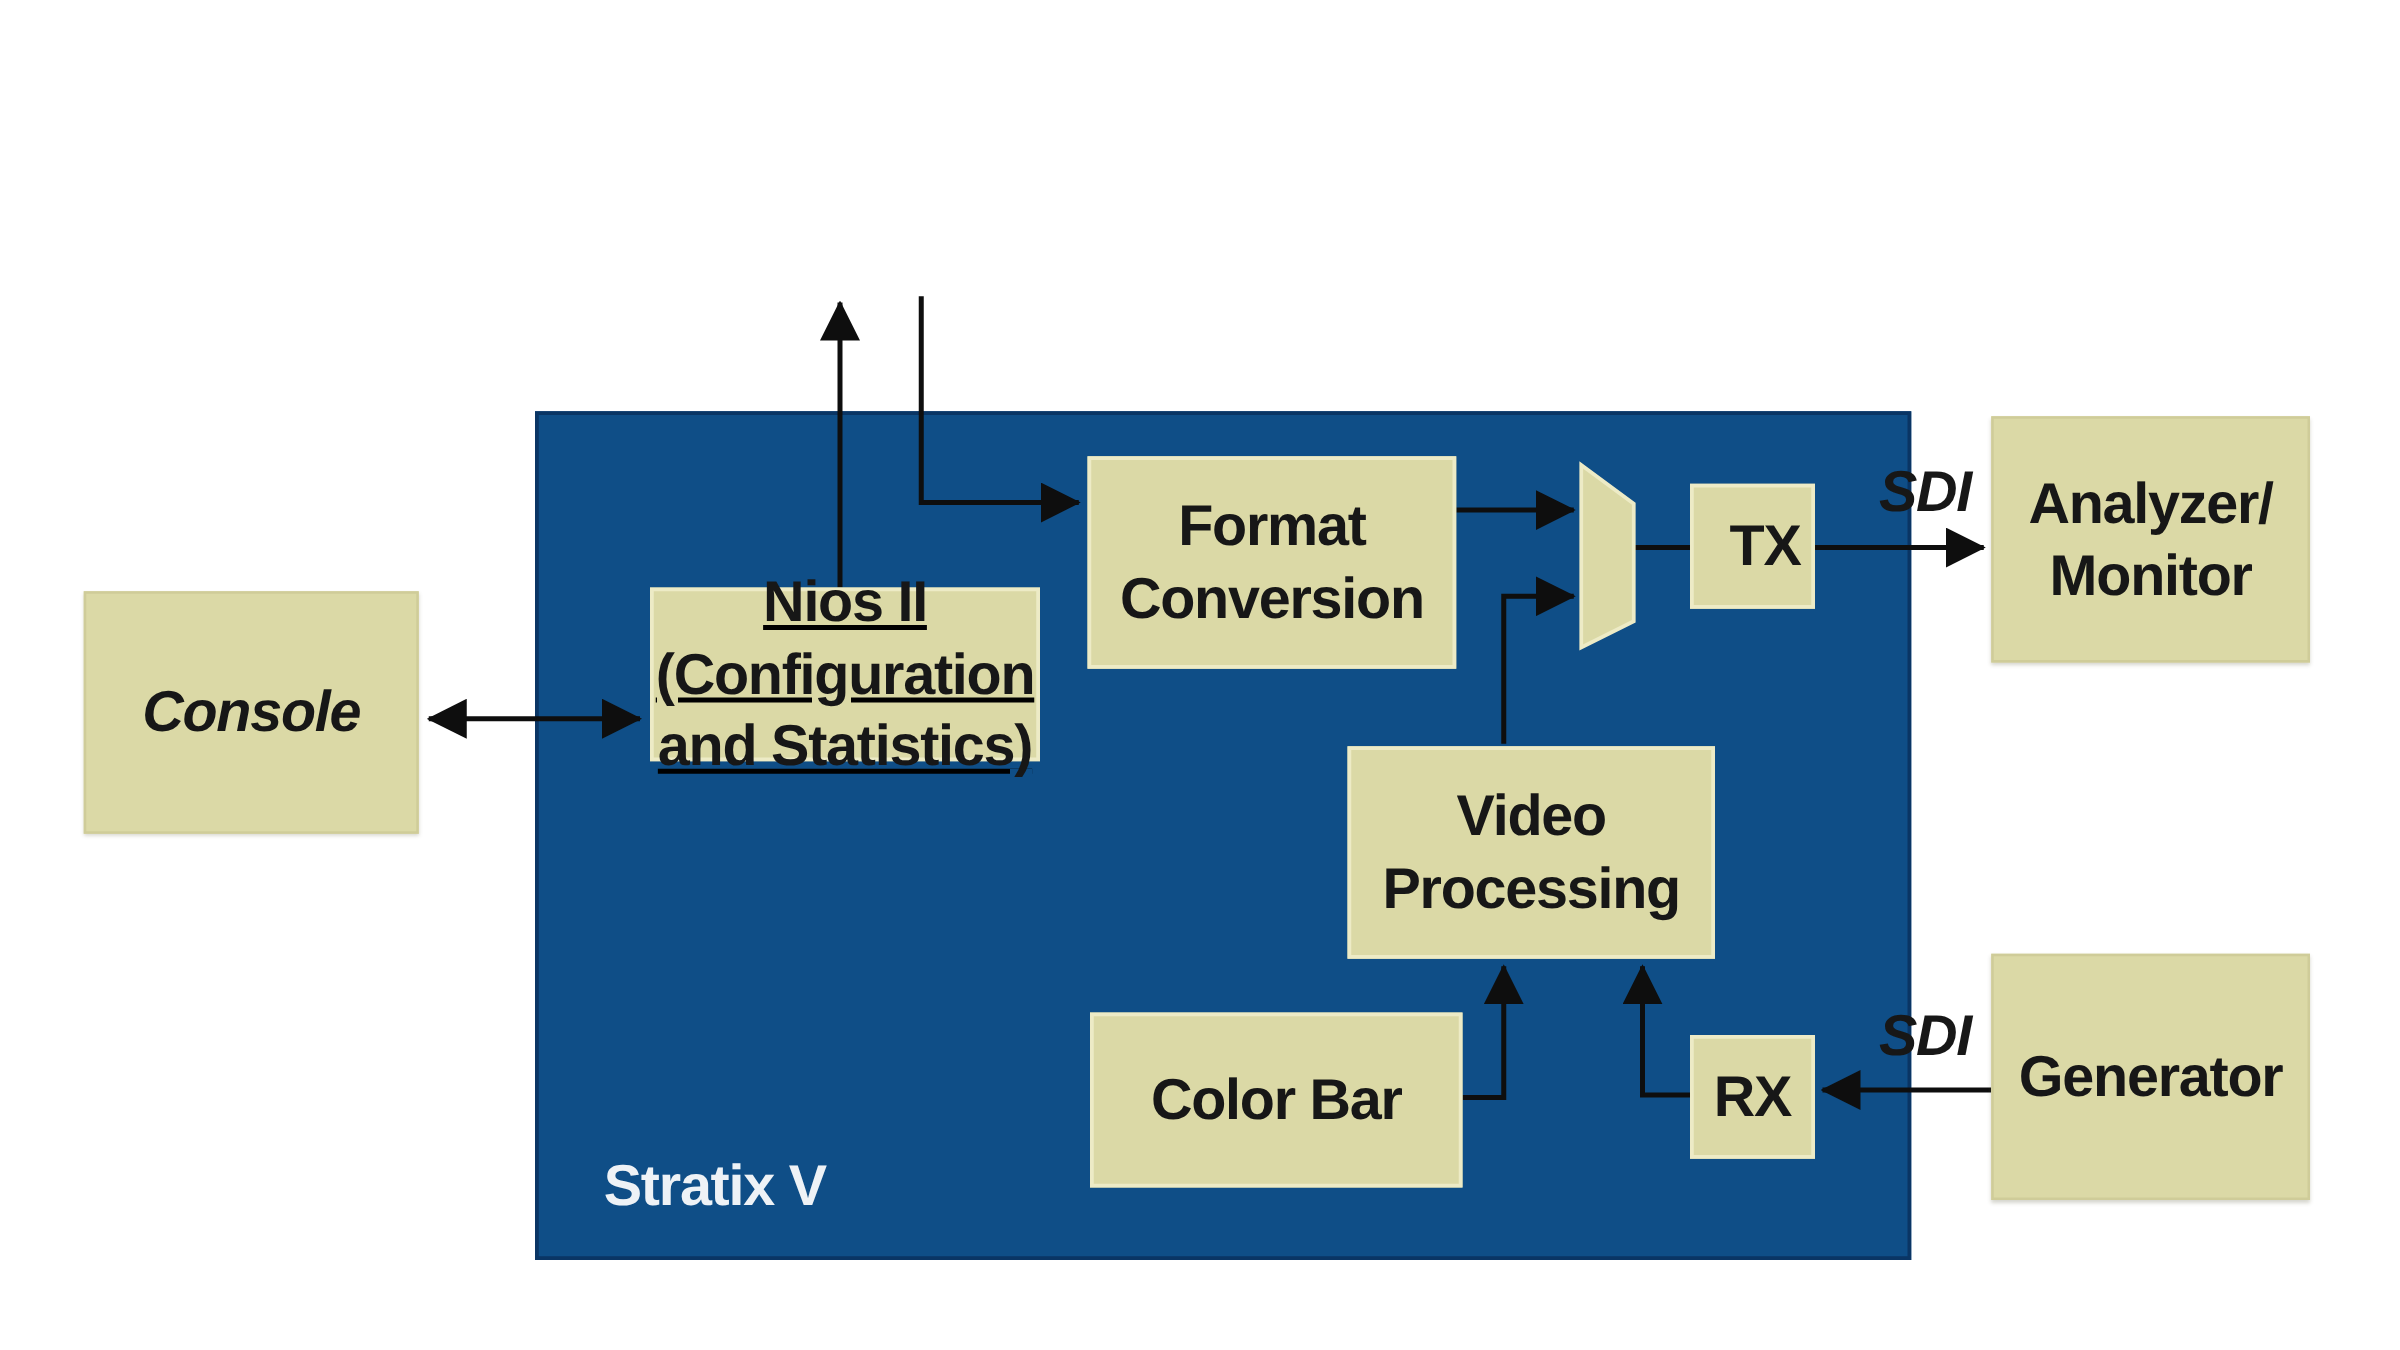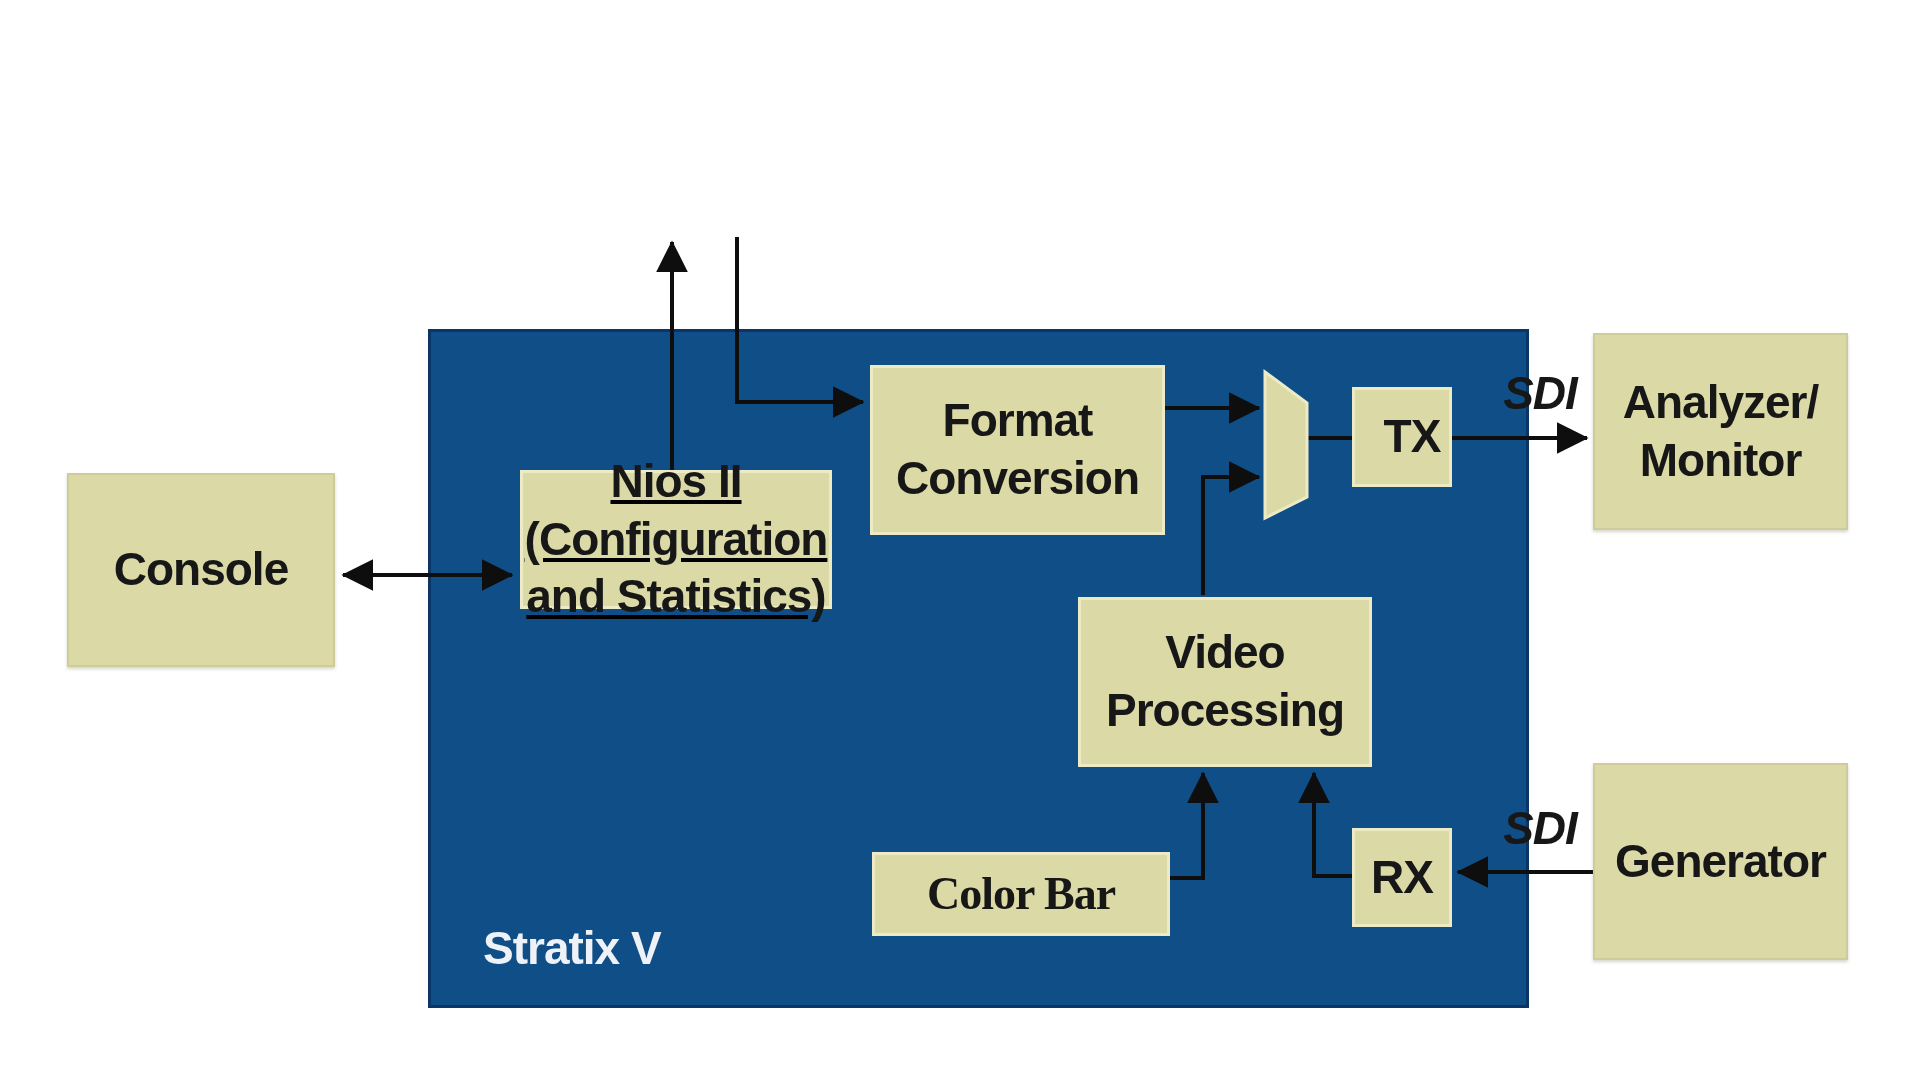--- a/index.html
+++ b/index.html
@@ -33,25 +33,25 @@
     font-size:46px;font-weight:bold;line-height:1.26;letter-spacing:-1px;
     white-space:pre-line;
   }
   .edge-label{
     position:absolute;width:84px;text-align:center;
     color:var(--text,#171717);
     font-size:46px;font-weight:bold;letter-spacing:-1px;font-style:italic;
   }
   
   .n-sdram    {left:530px; top:42px;  width:288px; height:193px;}
-  .n-console  {left:67px;  top:473px; width:268px; height:194px;}
+  .n-console  {left:67px;  top:473px; width:268px; height:194px;font-style:italic;}
   .n-nios     {left:520px; top:470px; width:312px; height:139px;text-decoration:underline;}
   .n-format   {left:870px; top:365px; width:295px; height:170px;}
   .n-video    {left:1078px;top:597px; width:294px; height:170px;}
-  .n-colorbar {left:872px; top:852px; width:298px; height:84px;font-family:Liberation Serif, serif;}
+  .n-colorbar {left:872px; top:810px; width:298px; height:140px;}
   .n-tx       {left:1352px;top:387px; width:100px; height:100px;padding-left:20px;}
   .n-rx       {left:1352px;top:828px; width:100px; height:99px;}
   .n-analyzer {left:1593px;top:333px; width:255px; height:197px;}
   .n-generator{left:1593px;top:763px; width:255px; height:197px;}
   .sdi-top   {left:1498px;top:366px;}
   .sdi-bottom{left:1498px;top:801px;}
   svg.wires{position:absolute;left:0;top:0;pointer-events:none;}
   .wire{stroke:var(--line,#0e0e0e);stroke-width:4;fill:none;}
   .head{fill:var(--line,#0e0e0e);}
   .mux{fill:var(--node-fill,#dbd9a6);stroke:var(--node-border-light,#edebc6);stroke-width:3;}

